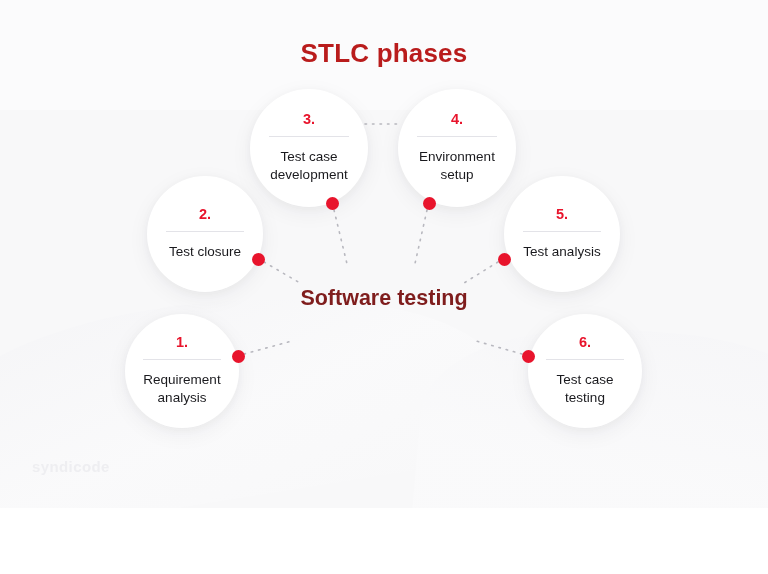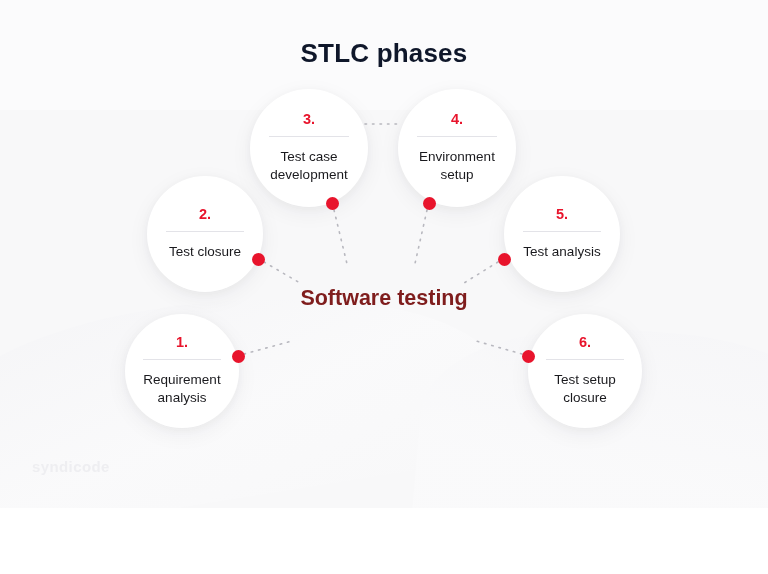--- a/index.html
+++ b/index.html
@@ -61,21 +61,21 @@
 
   
   .page-title {
     position: absolute;
     left: 0; top: 38px;
     width: 768px;
     text-align: center;
     font-size: 26px;
     font-weight: bold;
     letter-spacing: .2px;
-    color: #0f172a;
+    color: #b91c1c;
   }
 
   .center-label {
     position: absolute;
     left: 264px; top: 283px;
     width: 240px;
     text-align: center;
     font-size: 21.5px;
     font-weight: bold;
     line-height: 1.42;
@@ -198,21 +198,21 @@
       <div class="dot" style="left: 422.5px; top: 196.5px; background: rgb(232, 20, 44);"></div>
       <div class="node" style="left: 504px; top: 176px; width: 116px; height: 116px;">
         <div class="num" style="color: rgb(232, 20, 44);">5.</div>
         <div class="rule" style="background: rgb(227, 227, 232);"></div>
         <div class="label">Test analysis</div>
       </div>
       <div class="dot" style="left: 497.5px; top: 252.5px; background: rgb(232, 20, 44);"></div>
       <div class="node" style="left: 528px; top: 314px; width: 114px; height: 114px;">
         <div class="num" style="color: rgb(232, 20, 44);">6.</div>
         <div class="rule" style="background: rgb(227, 227, 232);"></div>
-        <div class="label">Test setup closure</div>
+        <div class="label">Test case testing</div>
       </div>
       <div class="dot" style="left: 521.5px; top: 349.5px; background: rgb(232, 20, 44);"></div>
     </div>
 
   <div class="center-label">
     <span class="ln">Software testing</span>
   </div>
 
   <div class="watermark">syndicode</div>
 </div>

